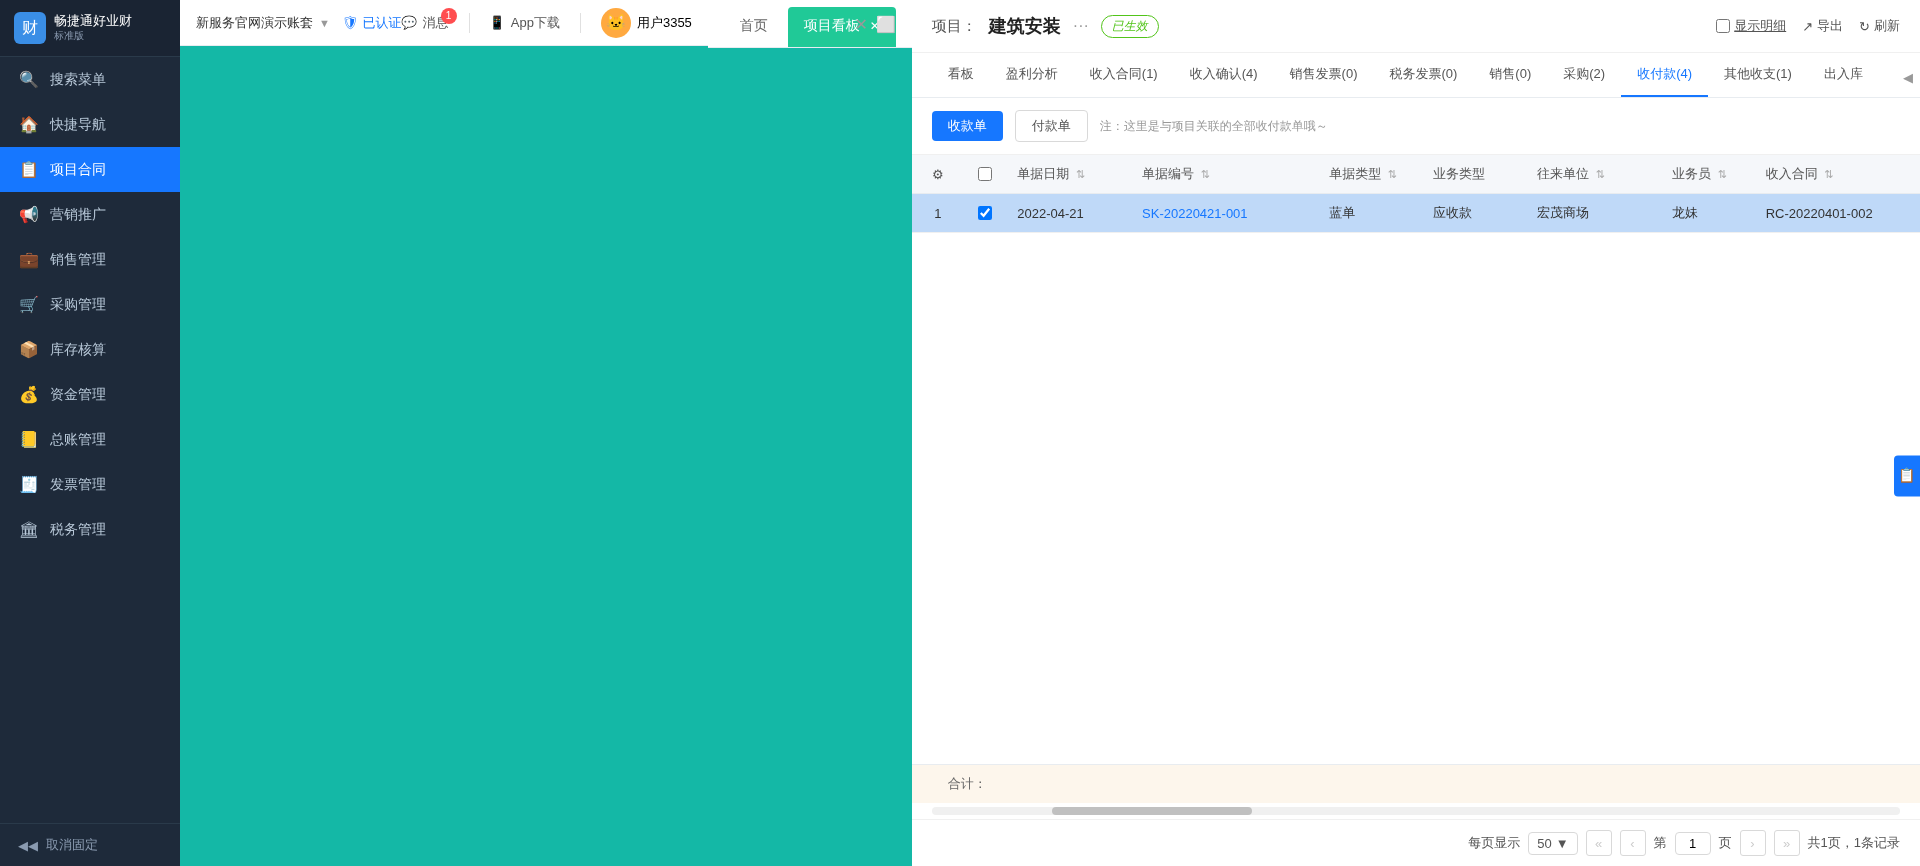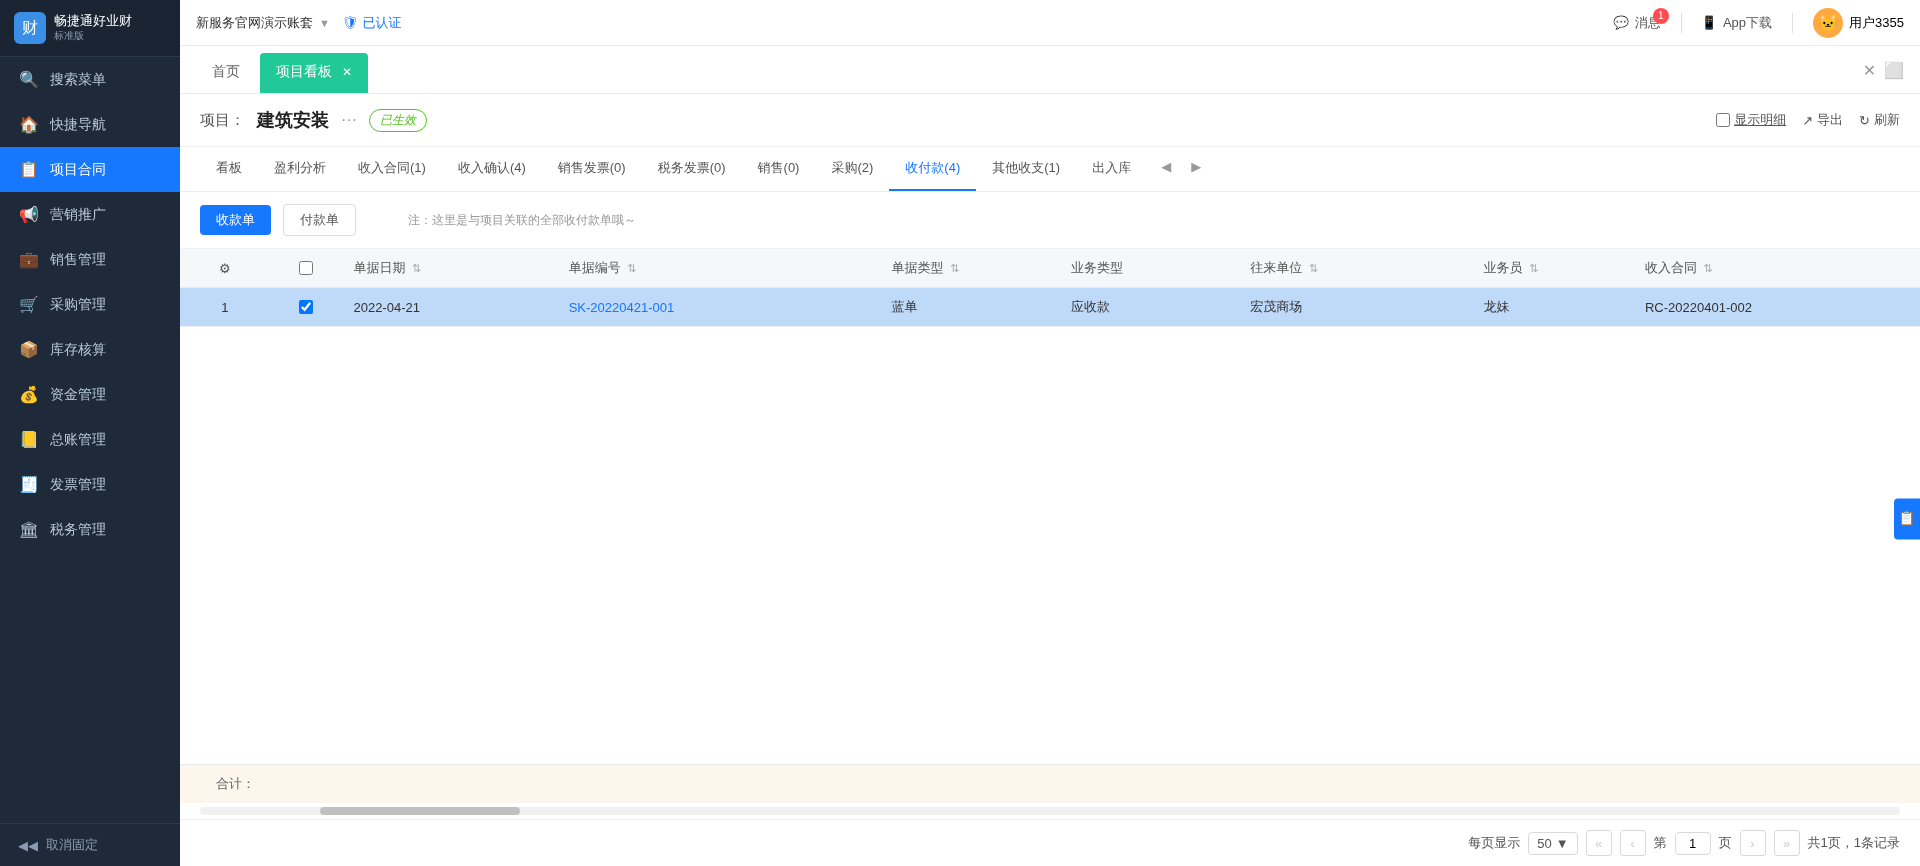--- a/index.html
+++ b/index.html
@@ -57,21 +57,21 @@
       align-items: center;
       cursor: pointer;
       font-size: 13px;
       border-top: 1px solid #2a3a4a;
     }
 
     
     .main-area {
       flex: 1;
       display: flex;
-      flex-direction: column;
+      flex-direction: row;
       background: #14b8a6;
       overflow: hidden;
     }
 
     
     .topbar {
       height: 46px;
       background: #fff;
       display: flex;
       align-items: center;
@@ -203,24 +203,24 @@
       align-items: center;
       gap: 4px;
       cursor: pointer;
       color: #555;
       font-size: 13px;
     }
 
     
     .subtabs {
       display: flex;
-      align-items: flex-start;
+      align-items: flex-end;
       padding: 0 20px;
       border-bottom: 1px solid #e8ecf0;
-      gap: 8px;
+      gap: 18px;
       overflow-x: auto;
     }
     .subtabs::-webkit-scrollbar { height: 0; }
     .subtab {
       padding: 12px 16px;
       cursor: pointer;
       color: #555;
       font-size: 13px;
       white-space: nowrap;
       border-bottom: 2px solid transparent;
@@ -246,21 +246,21 @@
     }
     .filter-btn.active {
       background: #1677ff;
       color: white;
     }
     .filter-btn.inactive {
       background: white;
       color: #555;
       border: 1px solid #d9d9d9;
     }
-    .filter-note { color: #999; font-size: 12px; margin-left: 40px; }
+    .filter-note { color: #999; font-size: 12px; }
 
     
     .table-container {
       flex: 1;
       overflow-y: auto;
       overflow-x: auto;
     }
     table {
       width: 100%;
       border-collapse: collapse;

